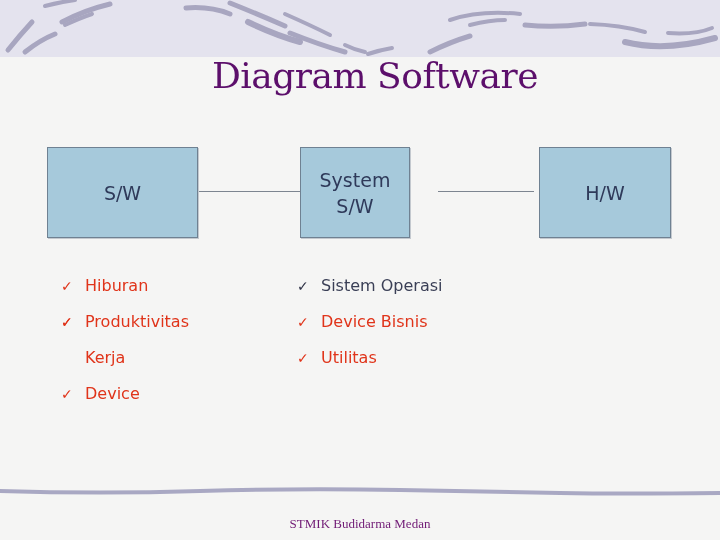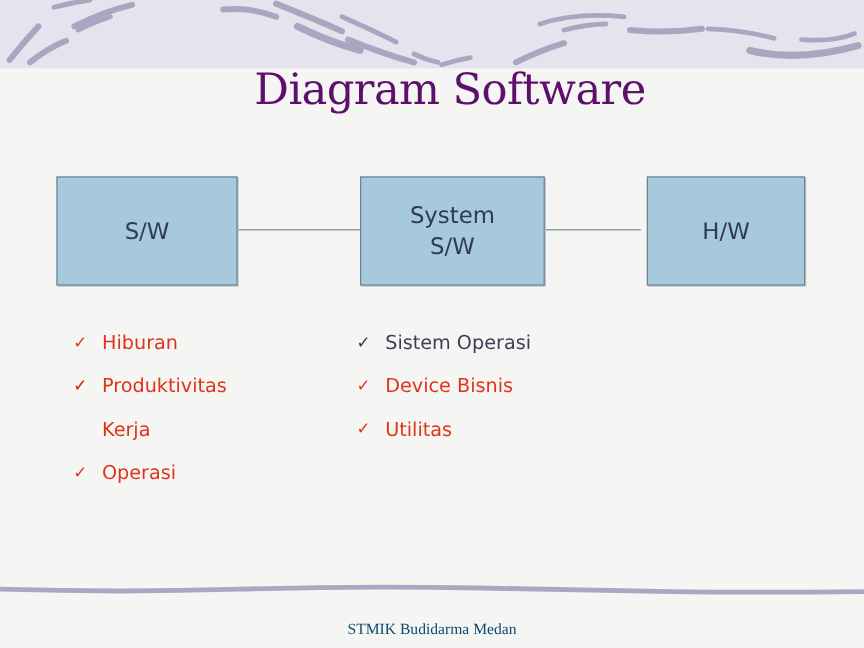--- a/index.html
+++ b/index.html
@@ -31,21 +31,21 @@
     .list { position: absolute; list-style: none; margin: 0; padding: 0; }
     .list li { position: relative; font-size: 16px; line-height: 36px; padding-left: 24px; }
     .list li .check { position: absolute; left: 0; top: 0; font-size: 14px; }
     .red { color: #e0341a; }
     .dark { color: #3a3f56; }
     .check.red-c { color: #e0341a; }
     .check.dark-c { color: #2f3347; }
     .footer-line { position: absolute; left: 0; top: 480px; }
     .footer {
       position: absolute; left: 0; width: 720px; top: 516px; text-align: center;
-      font-family: "Liberation Serif", serif; font-size: 13px; color: #0c4a6e;
+      font-family: "Liberation Serif", serif; font-size: 13px; color: #701a75;
     }
   </style>
 </head>
 <body>
 
 <div class="header-band">
   <svg width="720" height="57" viewBox="0 0 720 57">
     <g stroke="#9e9cb8" stroke-linecap="round" fill="none" opacity="0.85">
       <path d="M8 50 Q20 35 32 22" stroke-width="5"></path>
       <path d="M25 52 Q40 40 55 34" stroke-width="5"></path>
@@ -74,21 +74,21 @@
 
 <div class="connector" style="left:198px; top:191px; width:102px;"></div>
 <div class="connector" style="left:438px; top:191px; width:96px;"></div>
 
 <div class="box" style="left:47px; top:147px; width:151px; height:91px;">
   <div>
     <span>S/W</span>
   </div>
 </div>
 
-<div class="box" style="left:300px; top:147px; width:154px; height:91px;">
+<div class="box" style="left:300px; top:147px; width:110px; height:91px;">
   <div>
     <span>System</span>
     <span>S/W</span>
   </div>
 </div>
 
 <div class="box" style="left:539px; top:147px; width:132px; height:91px;">
   <div>
     <span>H/W</span>
   </div>
@@ -104,21 +104,21 @@
   </li>
   <li class="red">
     <span class="check red-c">✓</span>
     <span>Produktivitas</span>
   </li>
   <li class="red">
     <span>Kerja</span>
   </li>
   <li class="red">
     <span class="check red-c">✓</span>
-    <span>Operasi</span>
+    <span>Device</span>
   </li>
 </ul>
 
 <ul class="list" style="left:297px; top:268px;">
   <li class="dark">
     <span class="check dark-c">✓</span>
     <span>Sistem Operasi</span>
   </li>
   <li class="red">
     <span class="check red-c">✓</span>

